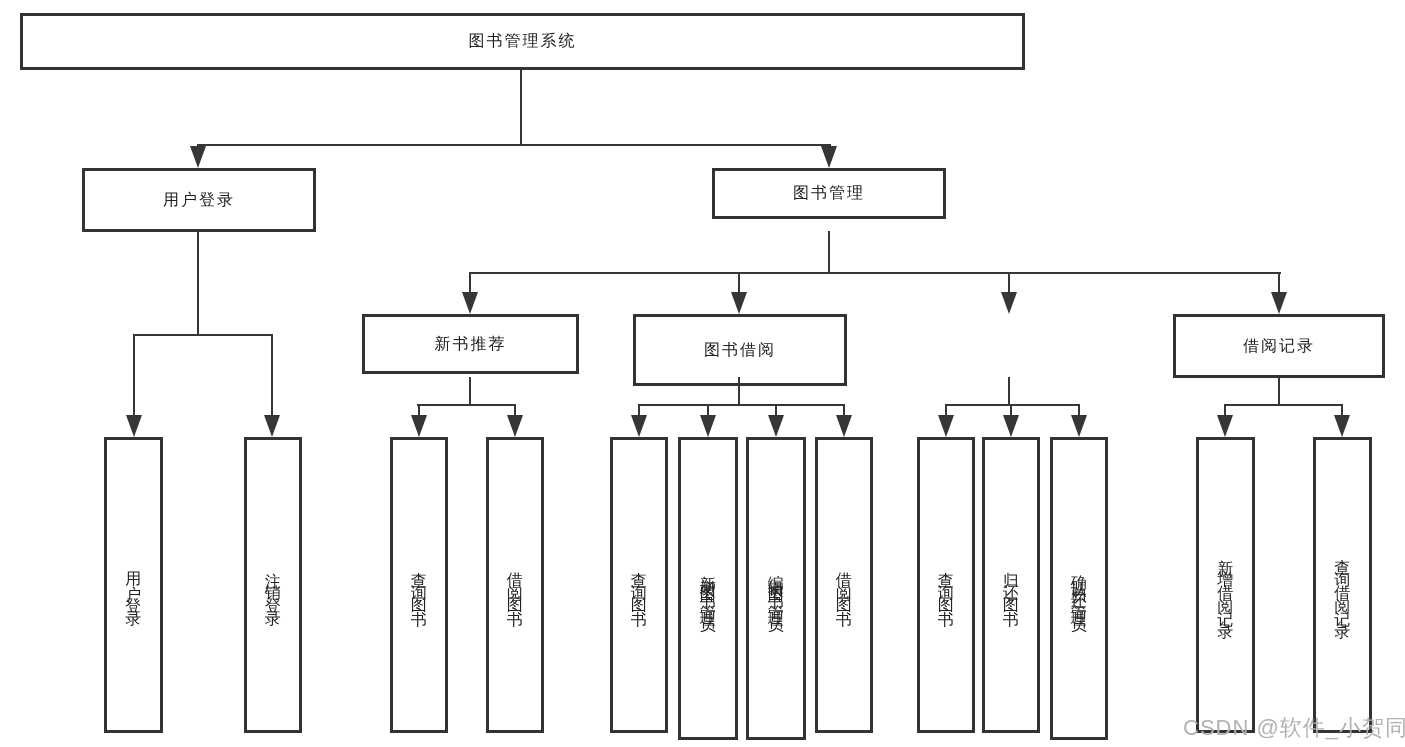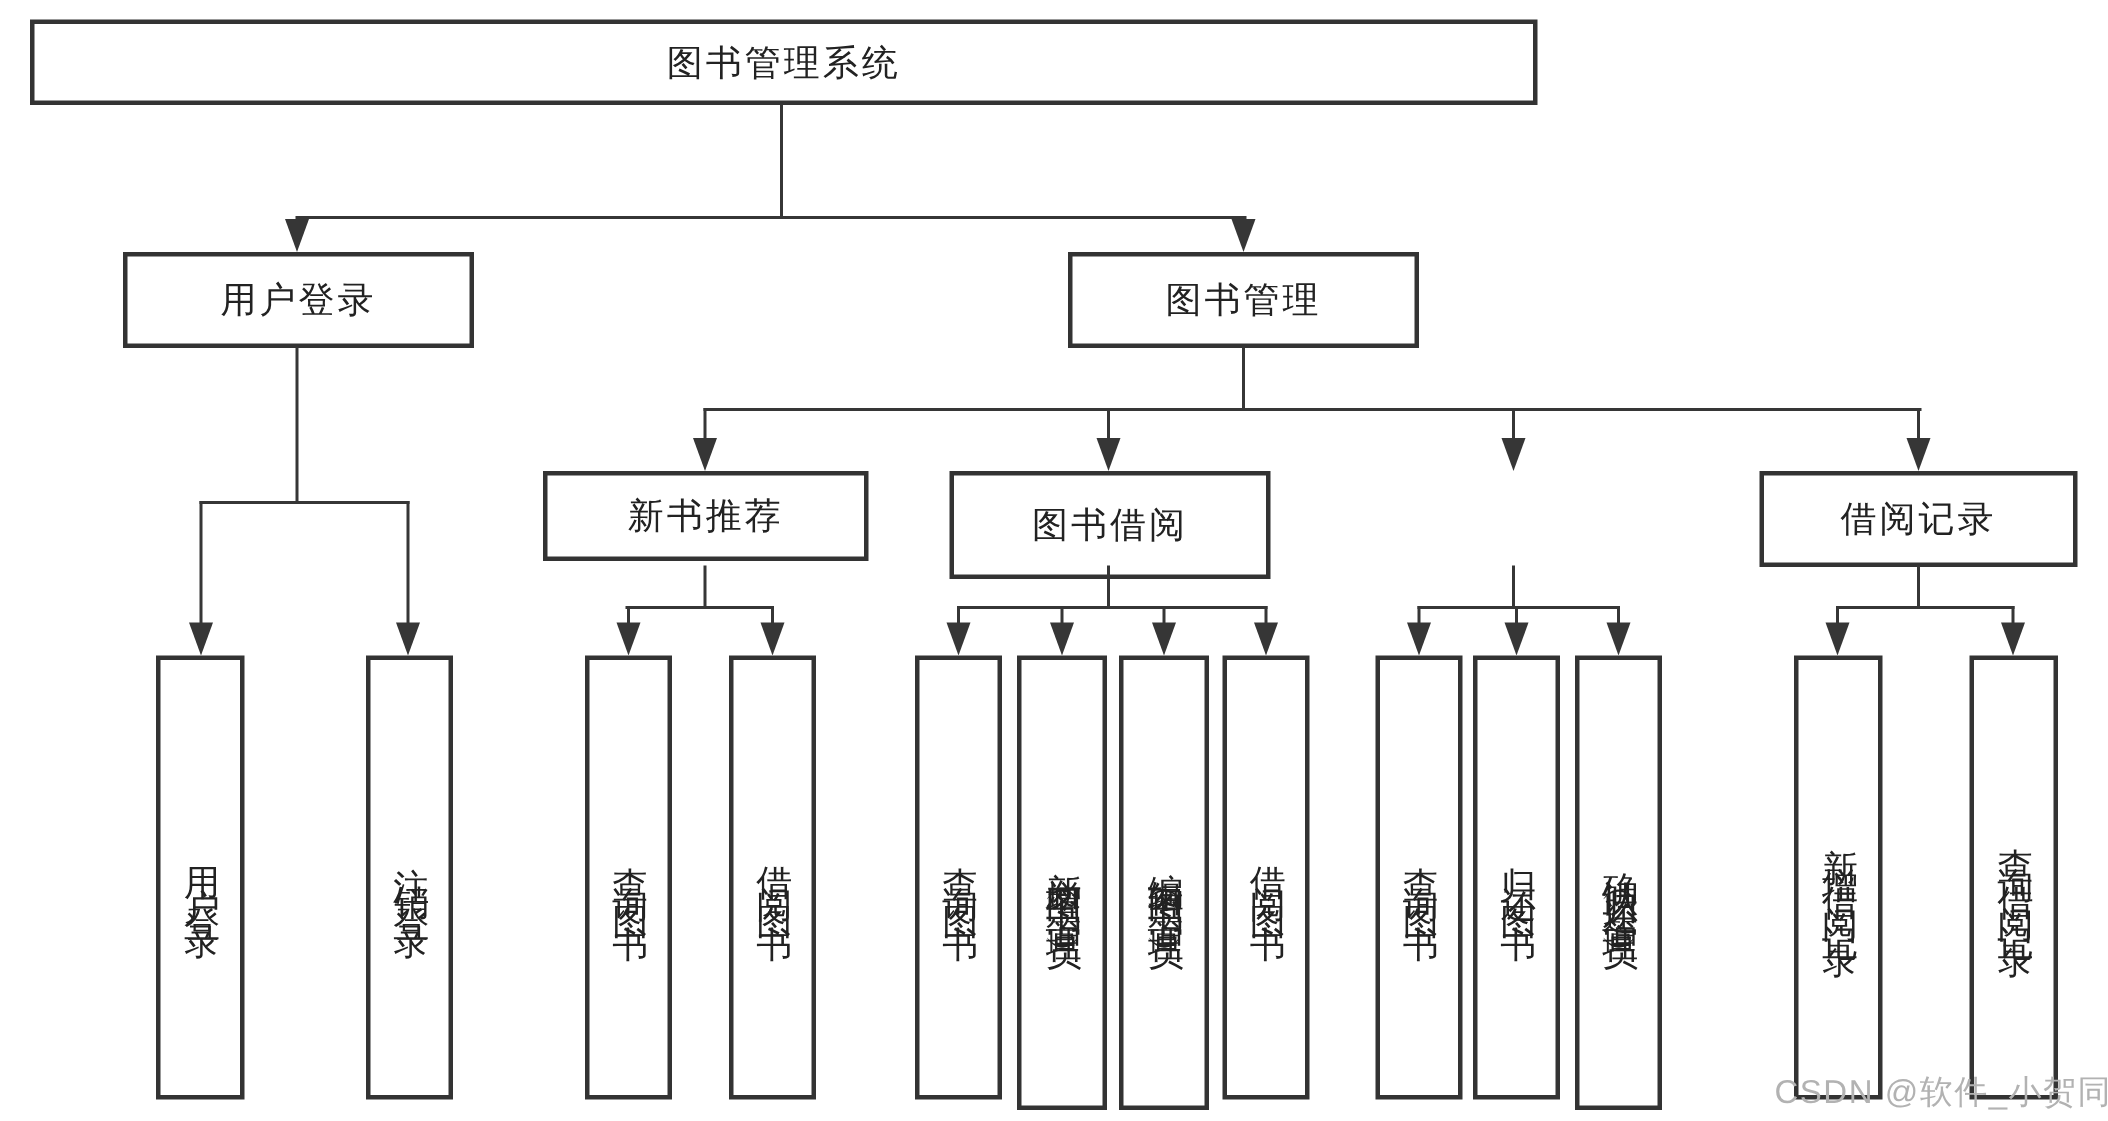--- a/index.html
+++ b/index.html
@@ -12,21 +12,21 @@
     overflow:hidden;
   }
   .box{
     position:absolute;
     box-sizing:border-box;
     border:3px solid #333333;
     background:#ffffff;
     display:flex;
     align-items:center;
     justify-content:center;
-    font-size:24px;
+    font-size:16px;
     color:#222222;
   }
   .hbox{letter-spacing:2px;}
   .vbox{
     writing-mode:vertical-rl;
     text-orientation:mixed;
     letter-spacing:13px;
     line-height:1.1;
   }
   .vbox.tight{letter-spacing:6px;}
@@ -63,21 +63,21 @@
   </div>
 
   <i class="ln" style="left:520px;top:69px;width:2px;height:77px"></i>
   <i class="ln" style="left:197px;top:144px;width:634px;height:2px"></i>
   <i class="ah" style="left:190px;top:146px"></i>
   <i class="ah" style="left:821px;top:146px"></i>
 
   <div class="box hbox" style="left:82px;top:168px;width:234px;height:64px">
     <span>用户登录</span>
   </div>
-  <div class="box hbox" style="left:712px;top:168px;width:234px;height:64px">
+  <div class="box hbox" style="left:712px;top:168px;width:234px;height:51px">
     <span>图书管理</span>
   </div>
 
   <i class="ln" style="left:197px;top:231px;width:2px;height:105px"></i>
   <i class="ln" style="left:133px;top:334px;width:140px;height:2px"></i>
   <i class="ln" style="left:133px;top:334px;width:2px;height:84px"></i>
   <i class="ln" style="left:271px;top:334px;width:2px;height:84px"></i>
   <i class="ah" style="left:126px;top:415px"></i>
   <i class="ah" style="left:264px;top:415px"></i>
 

